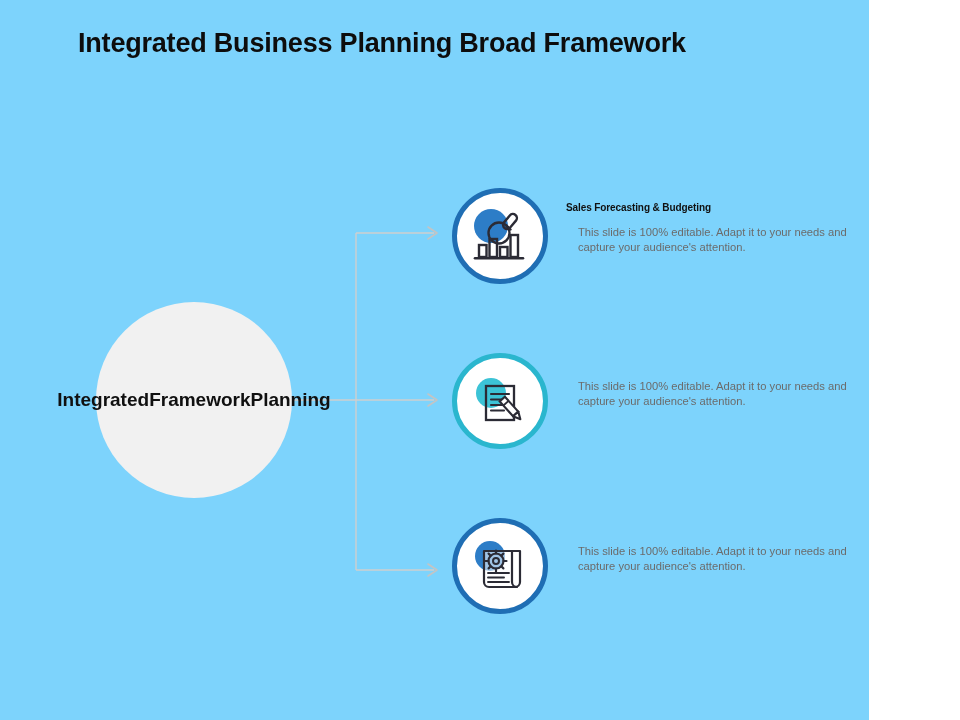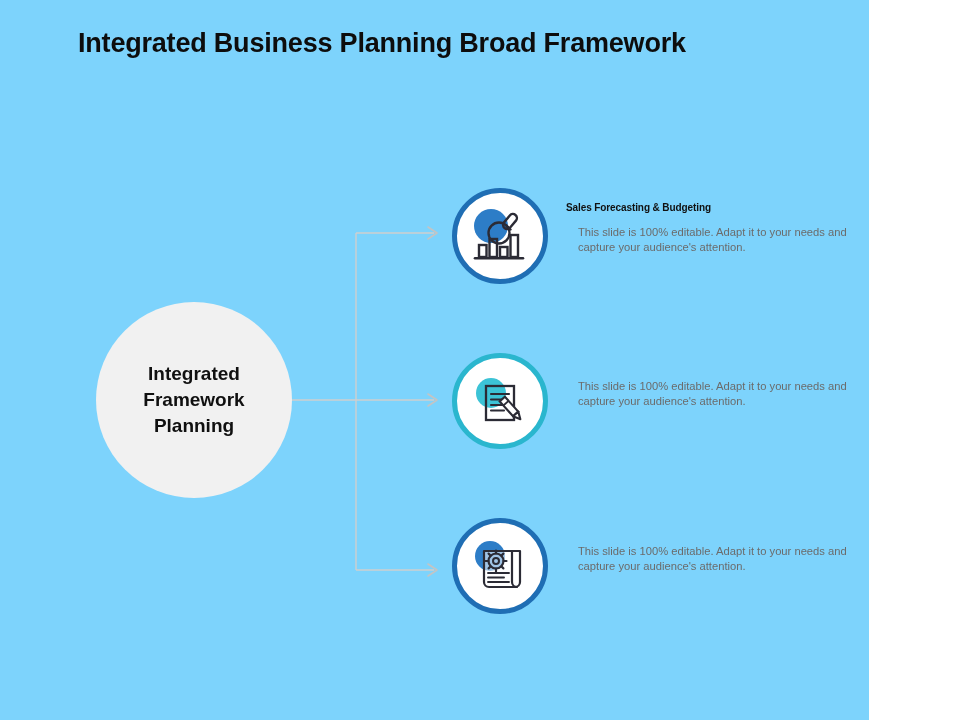--- a/index.html
+++ b/index.html
@@ -35,21 +35,21 @@
   
   .hub {
     position: absolute;
     left: 96px;
     top: 302px;
     width: 196px;
     height: 196px;
     border-radius: 50%;
     background: #f1f1f1;
     display: flex;
-    flex-direction: column;
+    flex-direction: row;
     align-items: center;
     justify-content: center;
   }
   .hub-line {
     font-size: 19px;
     font-weight: bold;
     color: #101010;
     line-height: 26px;
     text-align: center;
     white-space: nowrap;

